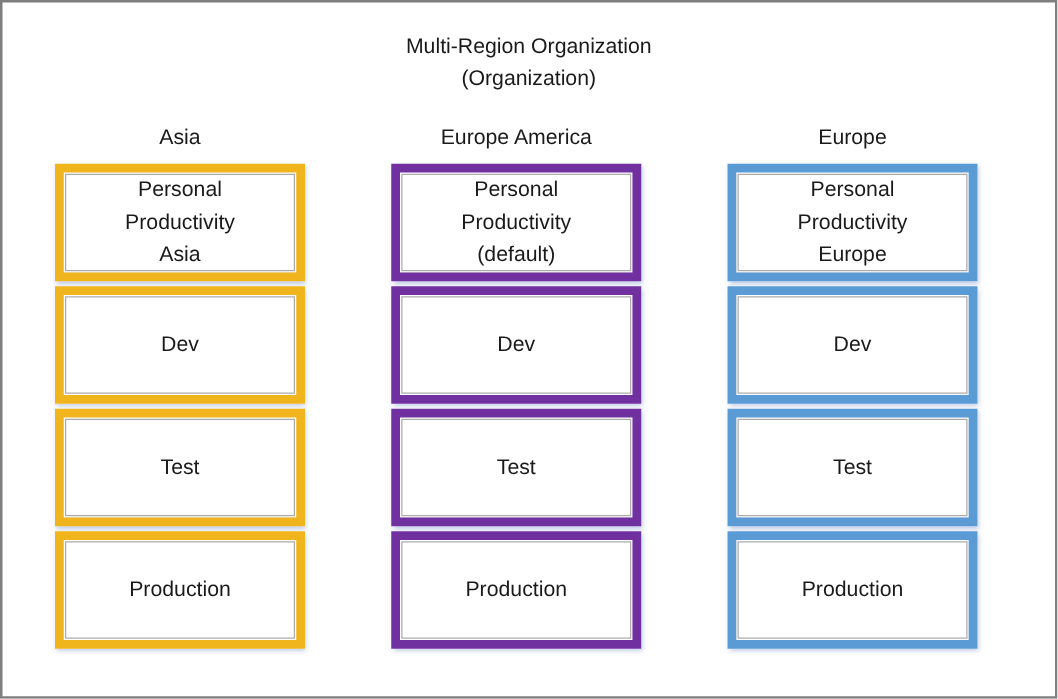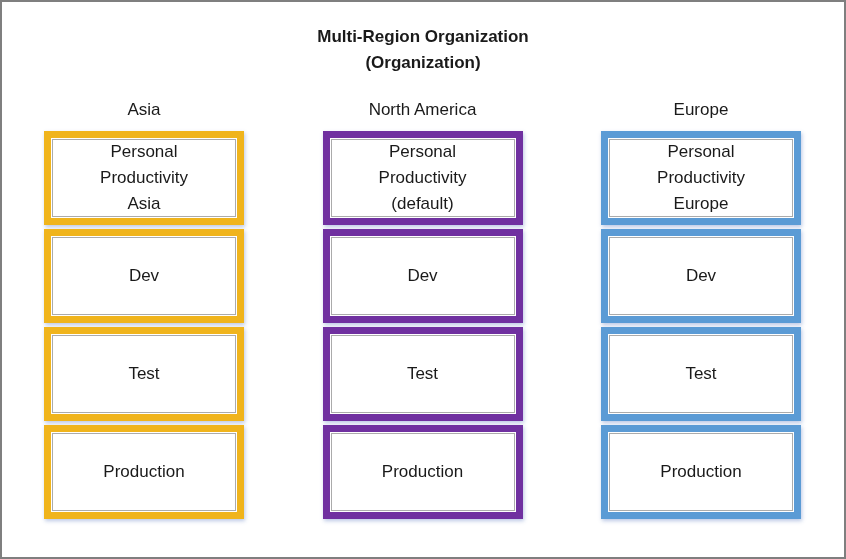--- a/index.html
+++ b/index.html
@@ -12,26 +12,25 @@
     background: #ffffff;
     font-family: "Liberation Sans", sans-serif;
     color: #1a1a1a;
     overflow: hidden;
   }
   .title {
     padding-top: 22px;
     text-align: center;
     font-size: 17px;
     line-height: 26px;
-    font-weight: bold;
   }
   .columns {
     display: flex;
     justify-content: space-between;
-    padding: 0 43px 0 42px;
+    padding: 0 62px 0 42px;
     margin-top: 24px;
   }
   .column {
     width: 200px;
     display: flex;
     flex-direction: column;
   }
   .col-label {
     text-align: center;
     font-size: 17px;
@@ -89,21 +88,21 @@
         <div class="box" style="border-color: rgb(240, 180, 28);">
           <div class="box-text">Test</div>
         </div>
         <div class="box" style="border-color: rgb(240, 180, 28);">
           <div class="box-text">Production</div>
         </div>
       </div>
     </div>
 
     <div class="column">
-      <div class="col-label">North America</div>
+      <div class="col-label">Europe America</div>
       <div class="boxes">
         <div class="box" style="border-color: rgb(112, 48, 160);">
           <div class="box-text">Personal
 Productivity
 (default)</div>
         </div>
         <div class="box" style="border-color: rgb(112, 48, 160);">
           <div class="box-text">Dev</div>
         </div>
         <div class="box" style="border-color: rgb(112, 48, 160);">

